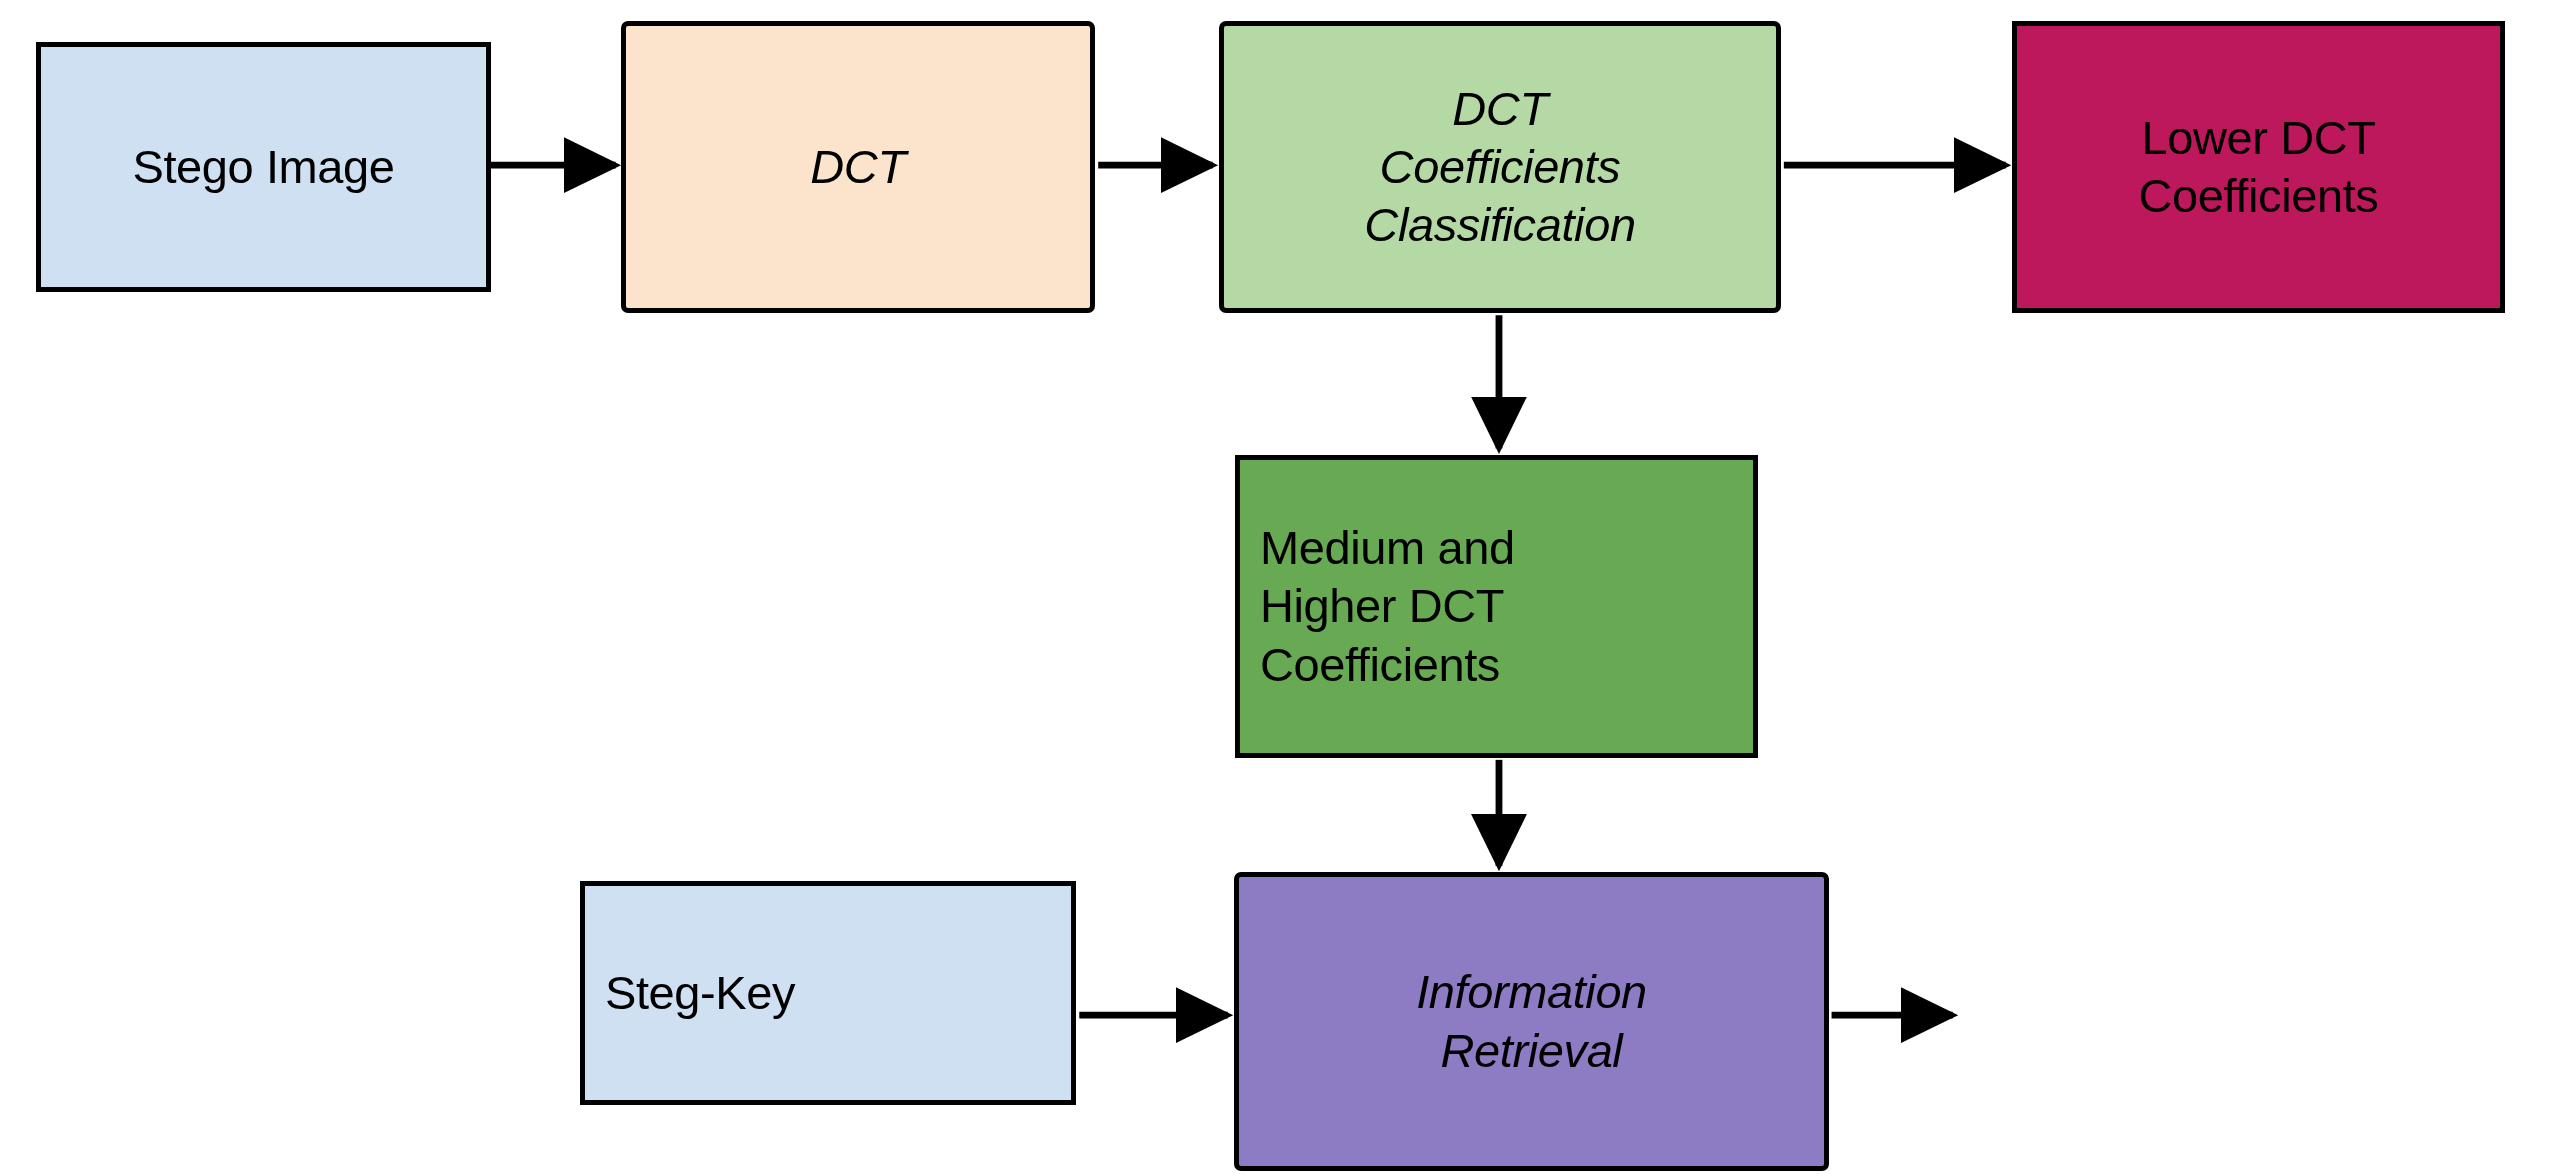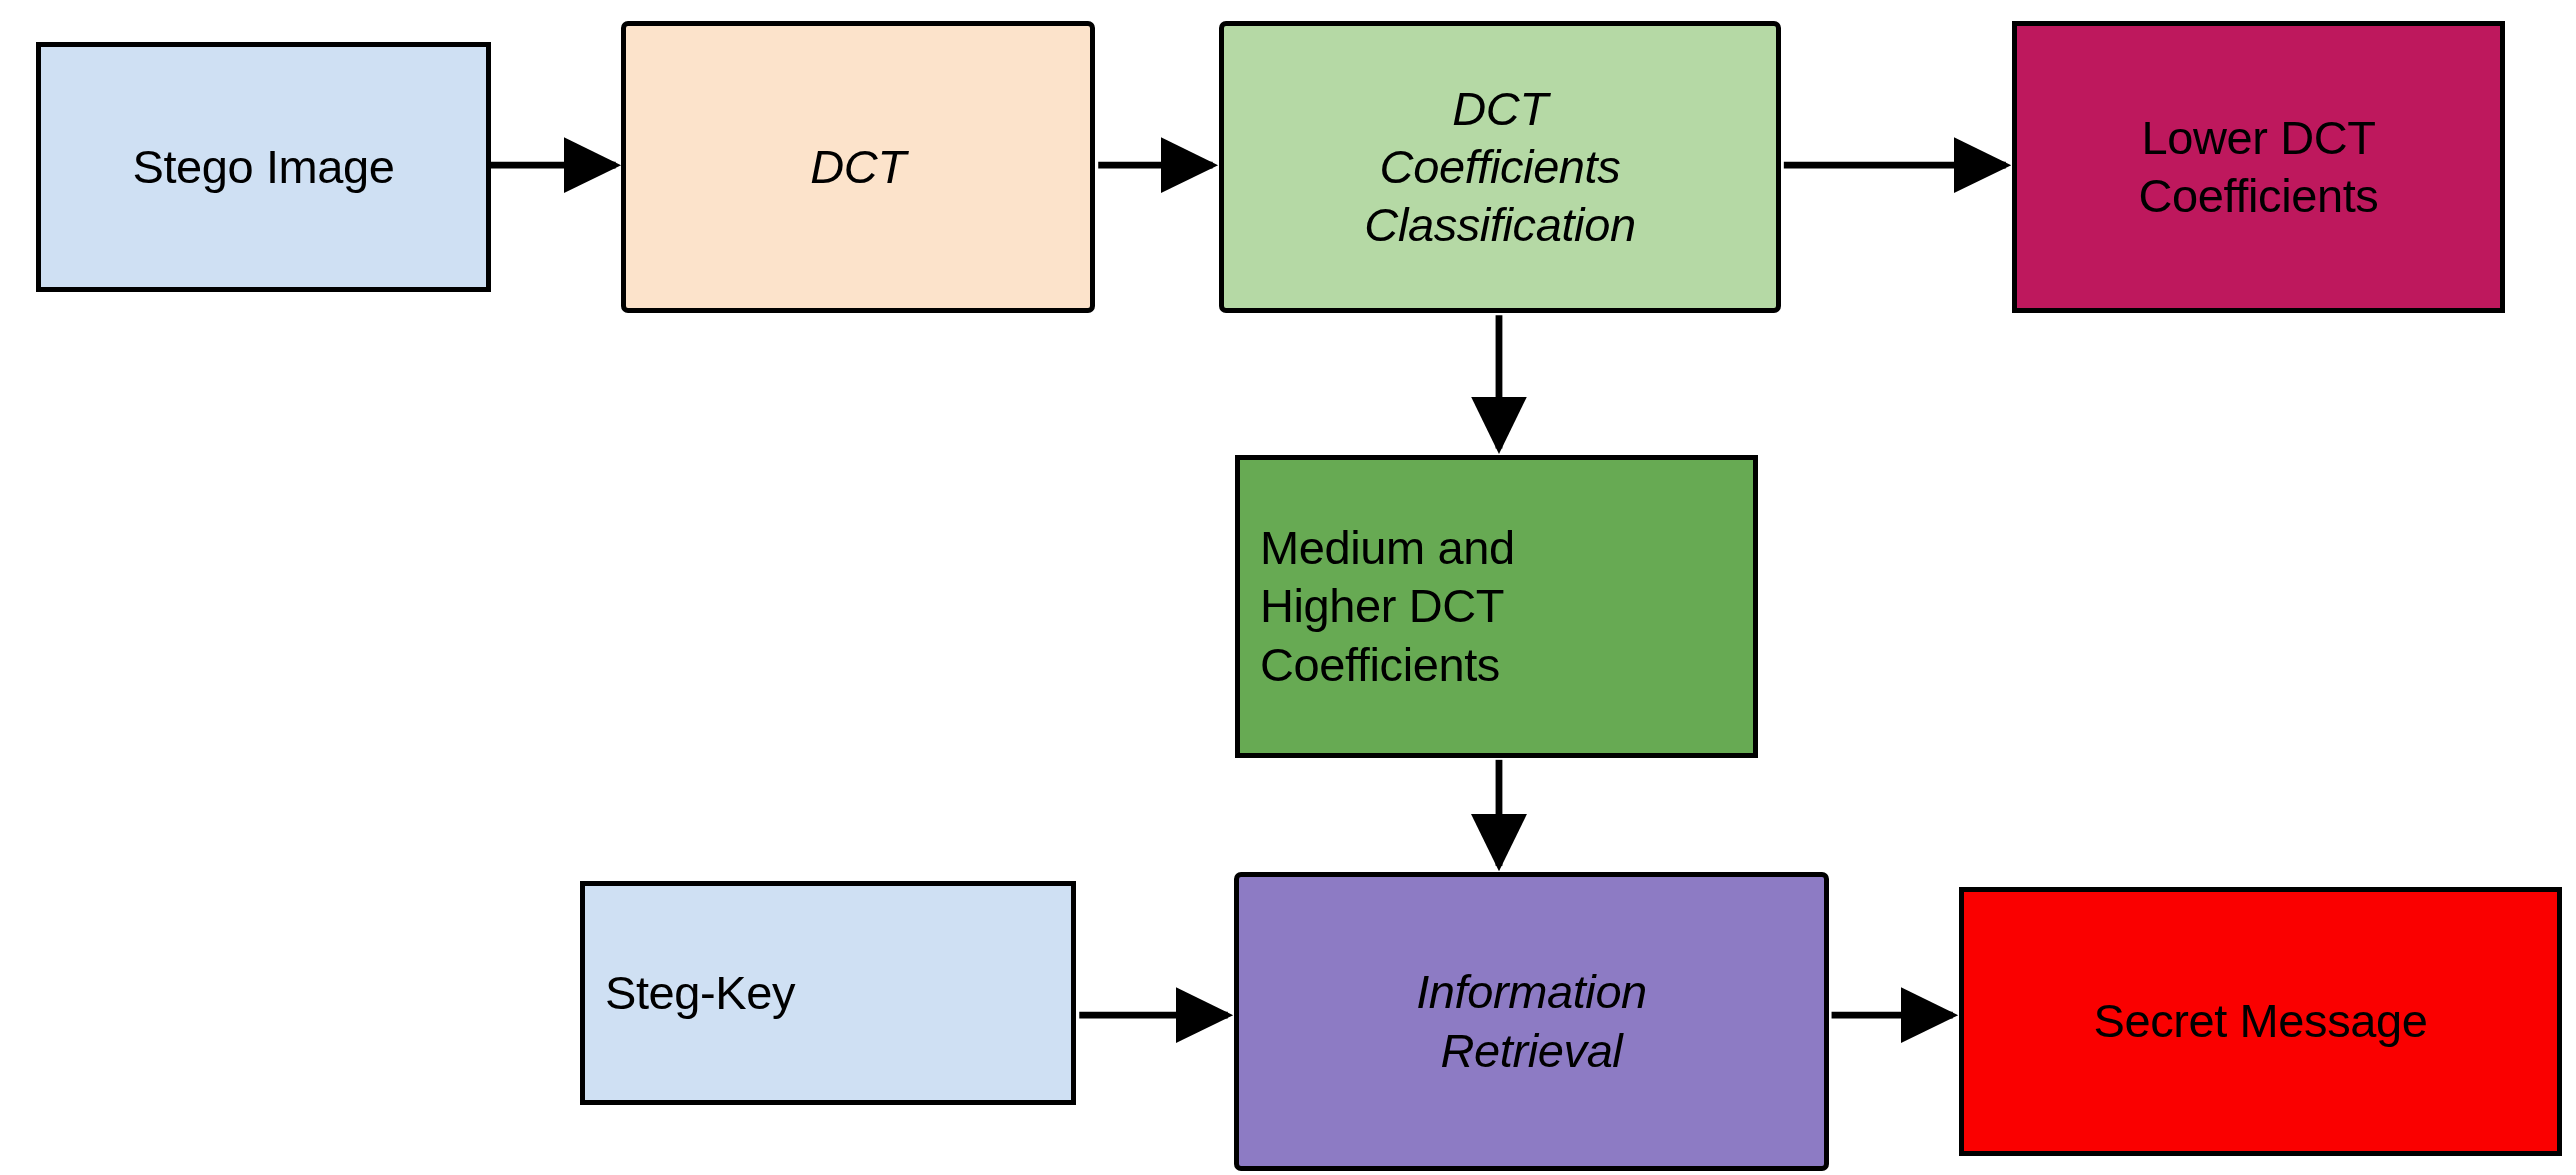--- a/index.html
+++ b/index.html
@@ -101,18 +101,15 @@
 
   <div class="node left" style="left: 580px; top: 881px; width: 496px; height: 224px; background: rgb(207, 224, 243);">
     <span class="node-label">Steg-Key</span>
   </div>
 
   <div class="node center rounded" style="left: 1234px; top: 872px; width: 595px; height: 299px; background: rgb(141, 123, 196);">
     <span class="node-label">Information
 Retrieval</span>
   </div>
 
-  <div class="node center" style="left: 1959px; top: 887px; width: 603px; height: 269px; background: rgb(250, 0, 0);">
-    <span class="node-label">Secret Message</span>
-  </div>
 
 </div>
 
 
 </body></html>

